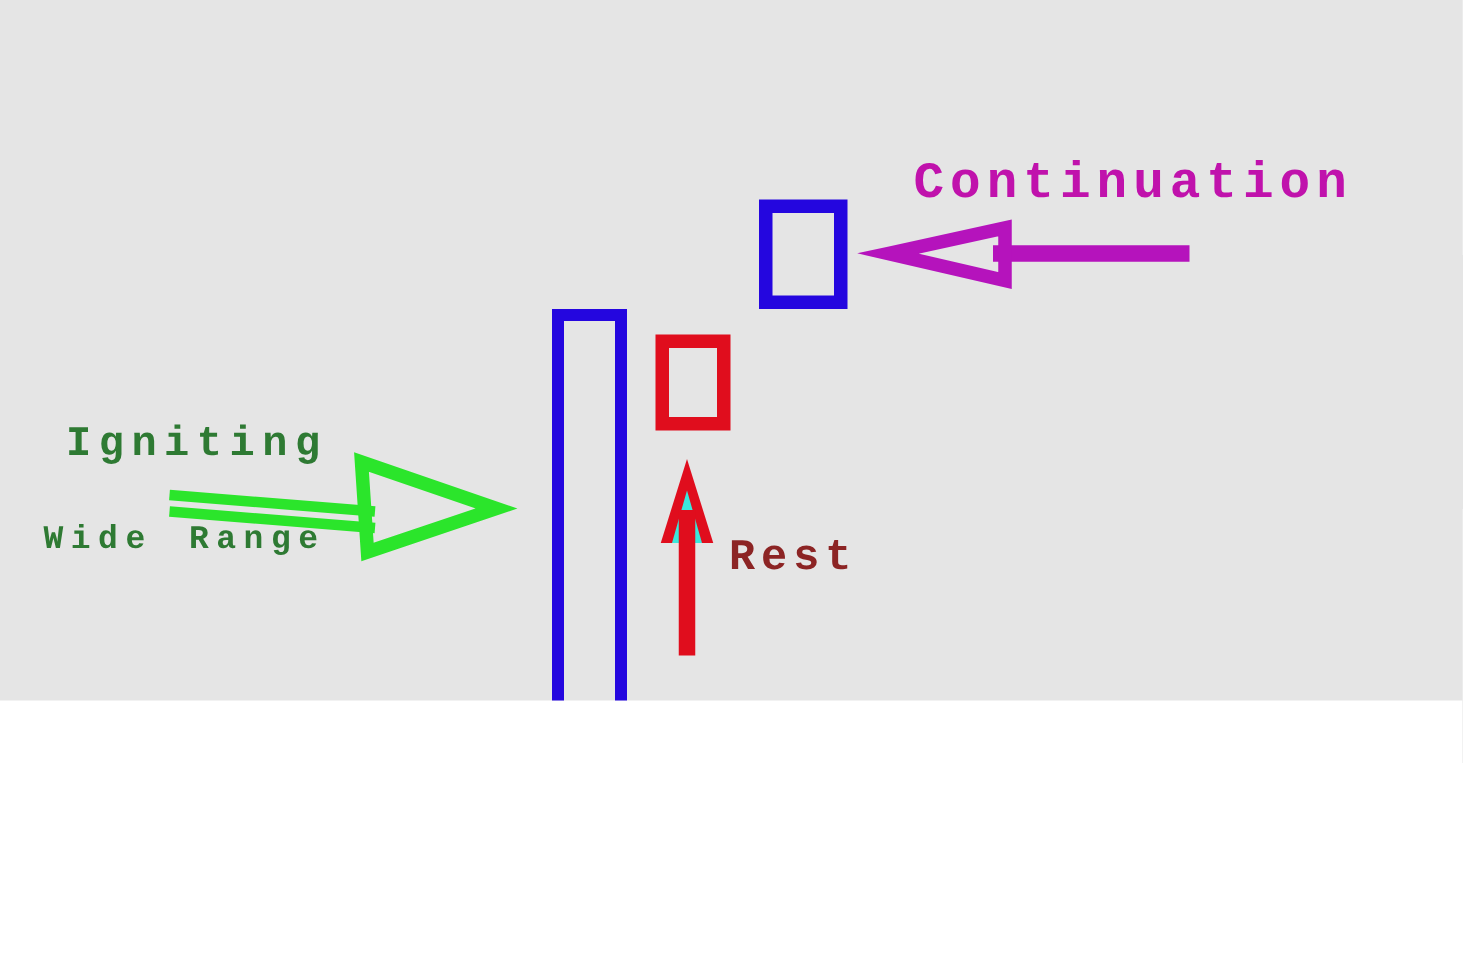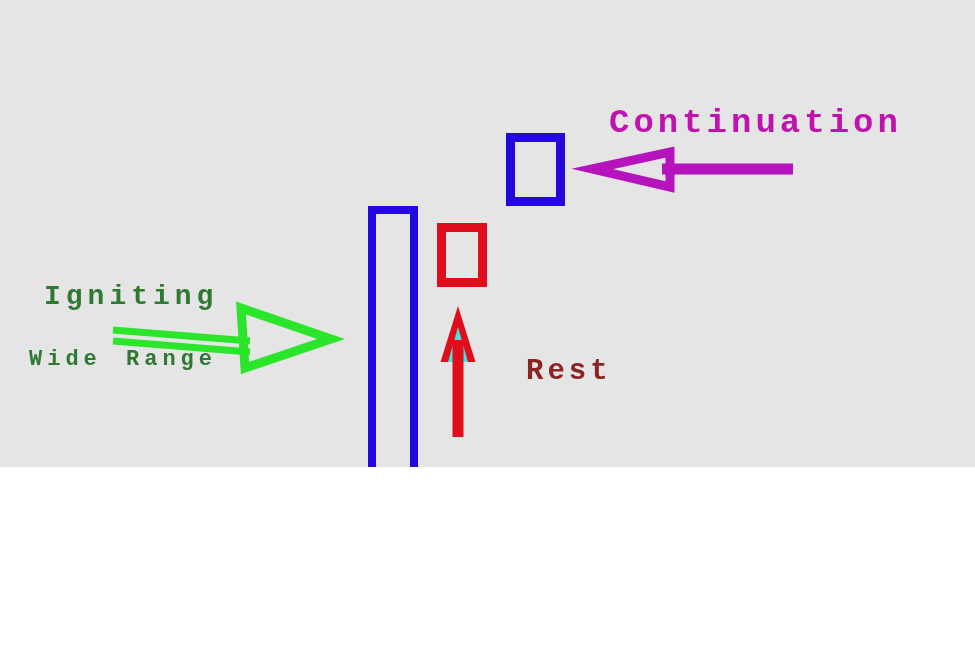--- a/index.html
+++ b/index.html
@@ -49,21 +49,20 @@
     font-size: 34px;
     letter-spacing: 4px;
     color: #C012AC;
   }
   .label-rest {
     left: 486px;
     top: 357px;
     font-size: 29px;
     letter-spacing: 4px;
     color: #8C2424;
-    margin-left: 40px;
   }
 </style>
 </head>
 <body>
 
 <div class="canvas">
 
   <svg class="shapes-layer" viewBox="0 0 975 651" xmlns="http://www.w3.org/2000/svg">
 
     <rect x="372" y="210" width="42" height="284" fill="none" stroke-width="8" stroke="#2406DF"></rect>

